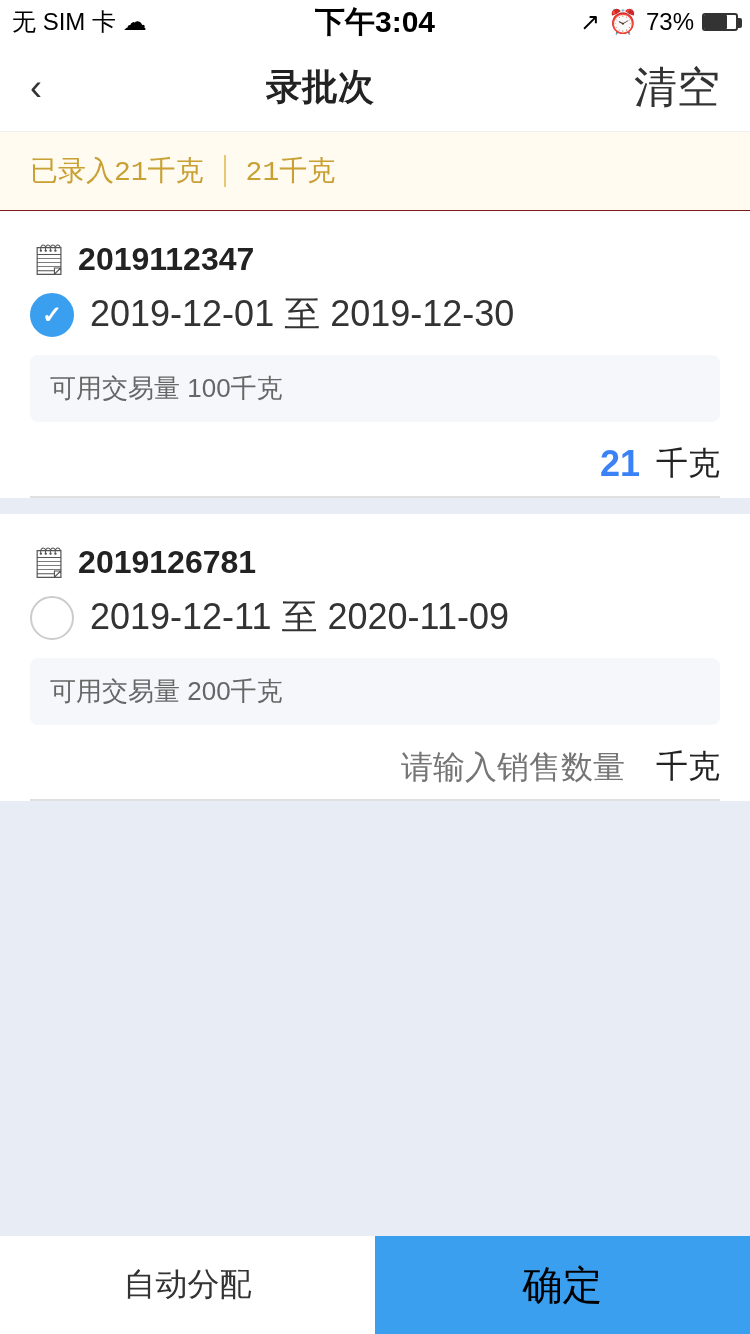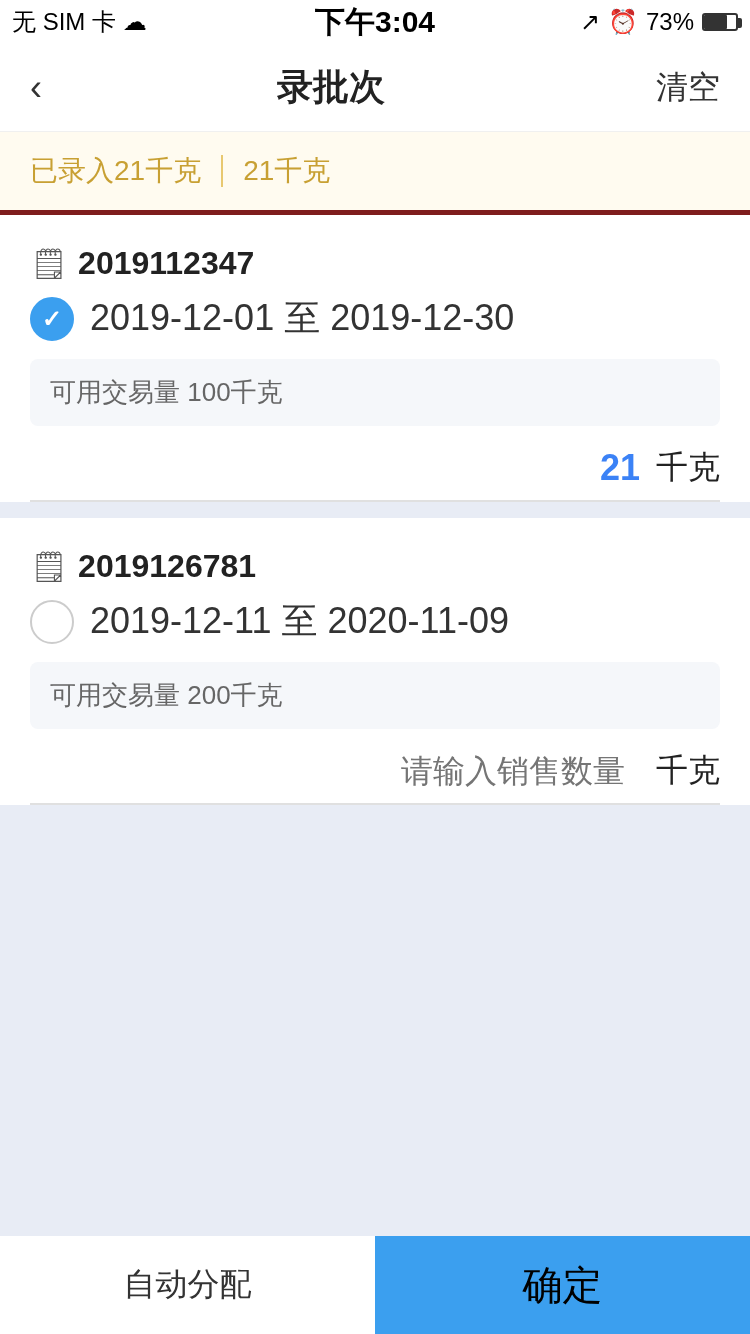--- a/index.html
+++ b/index.html
@@ -57,34 +57,35 @@
       font-size: 36px;
       color: #333;
       cursor: pointer;
     }
     .nav-title {
       font-size: 36px;
       font-weight: 600;
       color: #222;
     }
     .nav-clear {
-      font-size: 32px;
+      font-size: 43px;
       color: #333;
       cursor: pointer;
       margin-left: 36px;
     }
 
     
     .info-banner {
       background: #fffbf0;
       padding: 20px 30px;
       display: flex;
       align-items: center;
       gap: 20px;
-      border-bottom: 5px solid #7f1d1d;
+      border-bottom: 1px solid #7f1d1d;
+      font-family: Liberation Mono, monospace;
     }
     .info-label {
       font-size: 28px;
       color: #c8a033;
       font-weight: 500;
     }
     .info-divider {
       width: 2px;
       height: 32px;
       background: #e8c870;

